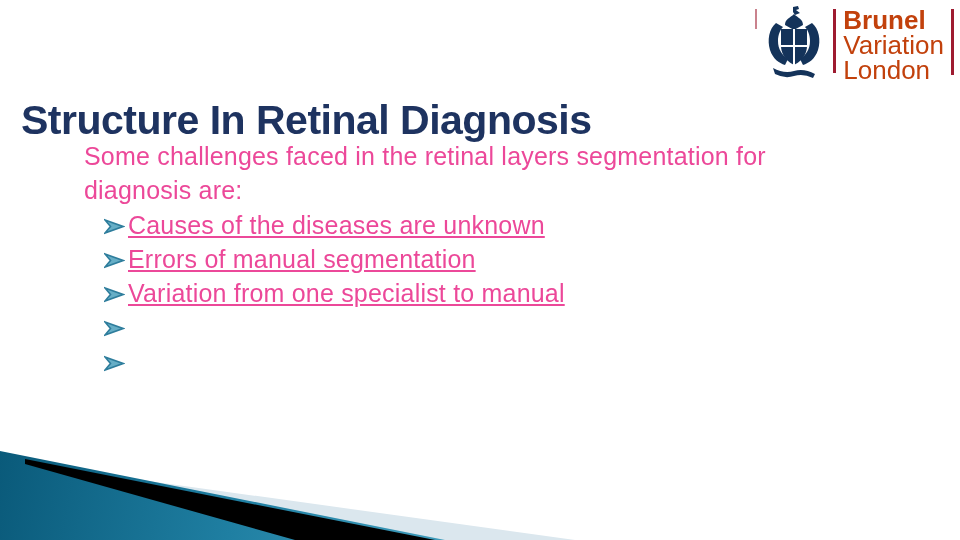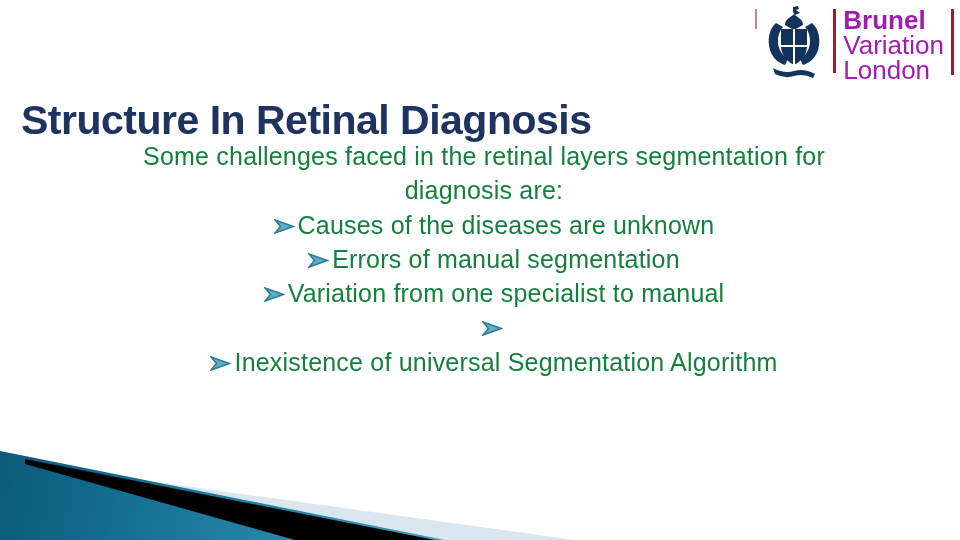--- a/index.html
+++ b/index.html
@@ -11,36 +11,36 @@
   
   .title{
     position:absolute;left:21px;top:70px;
     font-size:41px;font-weight:bold;letter-spacing:-0.5px;
     color:#1e3360;white-space:nowrap;
   }
 
   
   .body{
     position:absolute;left:84px;top:139px;width:800px;
-    font-size:25px;line-height:34.3px;color:#15803d;letter-spacing:0.2px;text-align:center;
+    font-size:25px;line-height:34.3px;color:#ec4899;letter-spacing:0.2px;
   }
   .intro-line{white-space:nowrap;}
   .bullet-list{list-style:none;margin:0;padding:0 0 0 20px;}
-  .bullet-item{white-space:nowrap;}
+  .bullet-item{white-space:nowrap;text-decoration:underline;}
   .arrow-bullet{display:inline-block;margin-right:3px;vertical-align:-1px;}
 
   
   .logo{
     position:absolute;top:6px;right:6px;height:76px;
     display:flex;align-items:flex-start;
   }
   .logo-tick{width:2px;height:20px;background:#9e1b30;opacity:.55;margin:3px 6px 0 0;}
   .crest{width:62px;height:72px;flex:0 0 auto;}
   .logo-sep{width:3px;height:64px;background:#9e1b30;margin:3px 7px 0 8px;}
-  .wordmark{color:#a21caf;font-size:26px;line-height:25px;padding-top:2px;}
+  .wordmark{color:#c2410c;font-size:26px;line-height:25px;padding-top:2px;}
   .wm-bold{font-weight:bold;}
   .logo-end{width:3px;height:66px;background:#9e1b30;margin:3px 0 0 7px;}
 
   
   .swoosh{position:absolute;left:0;bottom:0;width:960px;height:90px;pointer-events:none;}
   .swoosh .shape{position:absolute;left:0;top:0;width:100%;height:100%;}
   .swoosh-pale{
     background:#dbe7ee;
     clip-path:polygon(105px 25px,575px 90px,290px 90px);
     z-index:1;
@@ -105,21 +105,21 @@
           </svg><span>Variation from one specialist to manual</span>
       </li>
       <li class="bullet-item">
         <svg class="arrow-bullet" width="21" height="17" viewBox="0 0 21 17">
             <path d="M1 2 L19 8.5 L1 15 L6.5 8.5 Z" fill="#66aec6" stroke="#2e7d9c" stroke-width="1.6"></path>
           </svg>
       </li>
       <li class="bullet-item">
         <svg class="arrow-bullet" width="21" height="17" viewBox="0 0 21 17">
             <path d="M1 2 L19 8.5 L1 15 L6.5 8.5 Z" fill="#66aec6" stroke="#2e7d9c" stroke-width="1.6"></path>
-          </svg><span>Inexistence of universal Segmentation Algorithm</span>
+          </svg>
       </li>
     </ul>
   </div>
 
   <div class="swoosh">
     <div class="shape swoosh-pale"></div>
     <div class="shape swoosh-teal"></div>
     <div class="shape swoosh-black"></div>
   </div>
 

